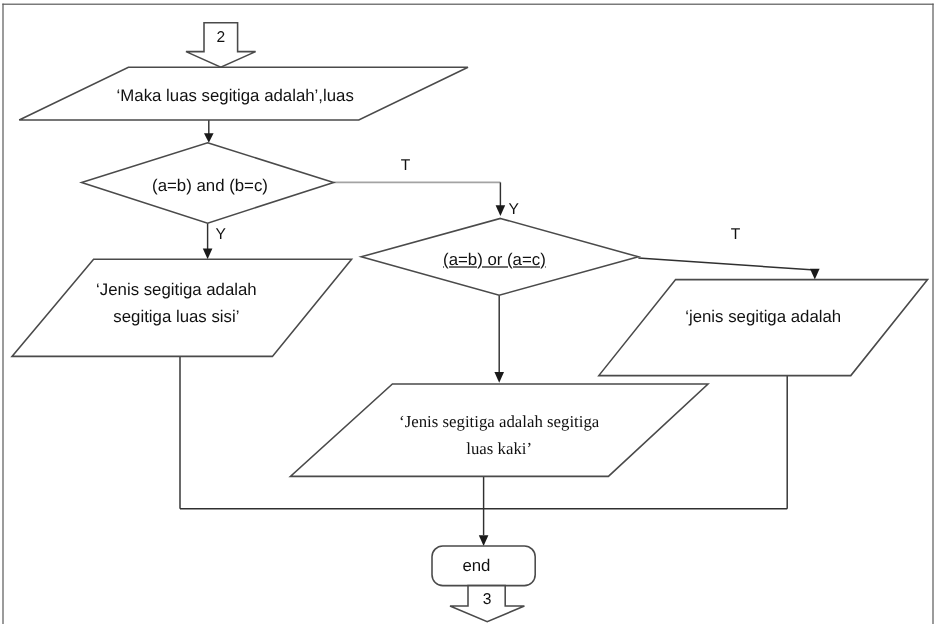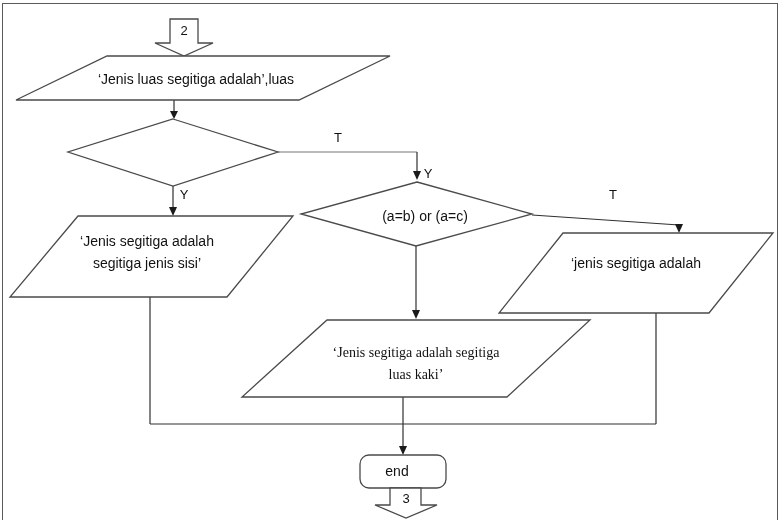--- a/index.html
+++ b/index.html
@@ -74,36 +74,37 @@
     <polygon class="shape" points="417,182 532,214 416,246 301,214"></polygon>
     <polygon class="shape" points="78,216 293,216 227,297 10,297"></polygon>
     <polygon class="shape" points="563,233 773,233 709,313 499,313"></polygon>
     <polygon class="shape" points="327,320 590,320 507,397 242,397"></polygon>
     <rect class="shape" x="360" y="455" width="86" height="33" rx="9" ry="9"></rect>
     <path class="shape" d="M390,488 H421 V505 H437 L406,518 L375,505 H390 Z"></path>
   </svg>
 
   <div class="num" style="left:170px;top:24px;width:28px;">2</div>
 
-  <div class="lbl" style="left:46px;top:68px;width:300px;">‘Jenis luas segitiga adalah’,luas</div>
+  <div class="lbl" style="left:46px;top:68px;width:300px;">‘Maka luas segitiga adalah’,luas</div>
 
+  <div class="lbl" style="left:95px;top:143px;width:160px;">(a=b) and (b=c)</div>
 
   <div class="branch" style="left:330px;top:131px;width:16px;">T</div>
 
   <div class="branch" style="left:177px;top:188px;width:14px;">Y</div>
 
   <div class="branch" style="left:421px;top:167px;width:14px;">Y</div>
 
-  <div class="lbl" style="left:345px;top:205px;width:160px;">(a=b) or (a=c)</div>
+  <div class="lbl" style="left:332px;top:205px;width:160px;text-decoration:underline;">(a=b) or (a=c)</div>
 
   <div class="branch" style="left:605px;top:188px;width:16px;">T</div>
 
   <div class="lbl" style="left:42px;top:230px;width:210px;">
     <div>‘Jenis segitiga adalah</div>
-    <div>segitiga jenis sisi’</div>
+    <div>segitiga luas sisi’</div>
   </div>
 
   <div class="lbl" style="left:531px;top:252px;width:210px;">
     <div>‘jenis segitiga adalah</div>
   </div>
 
   <div class="lbl" style="left:304px;top:342px;width:224px;font-family:Liberation Serif, serif;">
     <div>‘Jenis segitiga adalah segitiga</div>
     <div>luas kaki’</div>
   </div>

